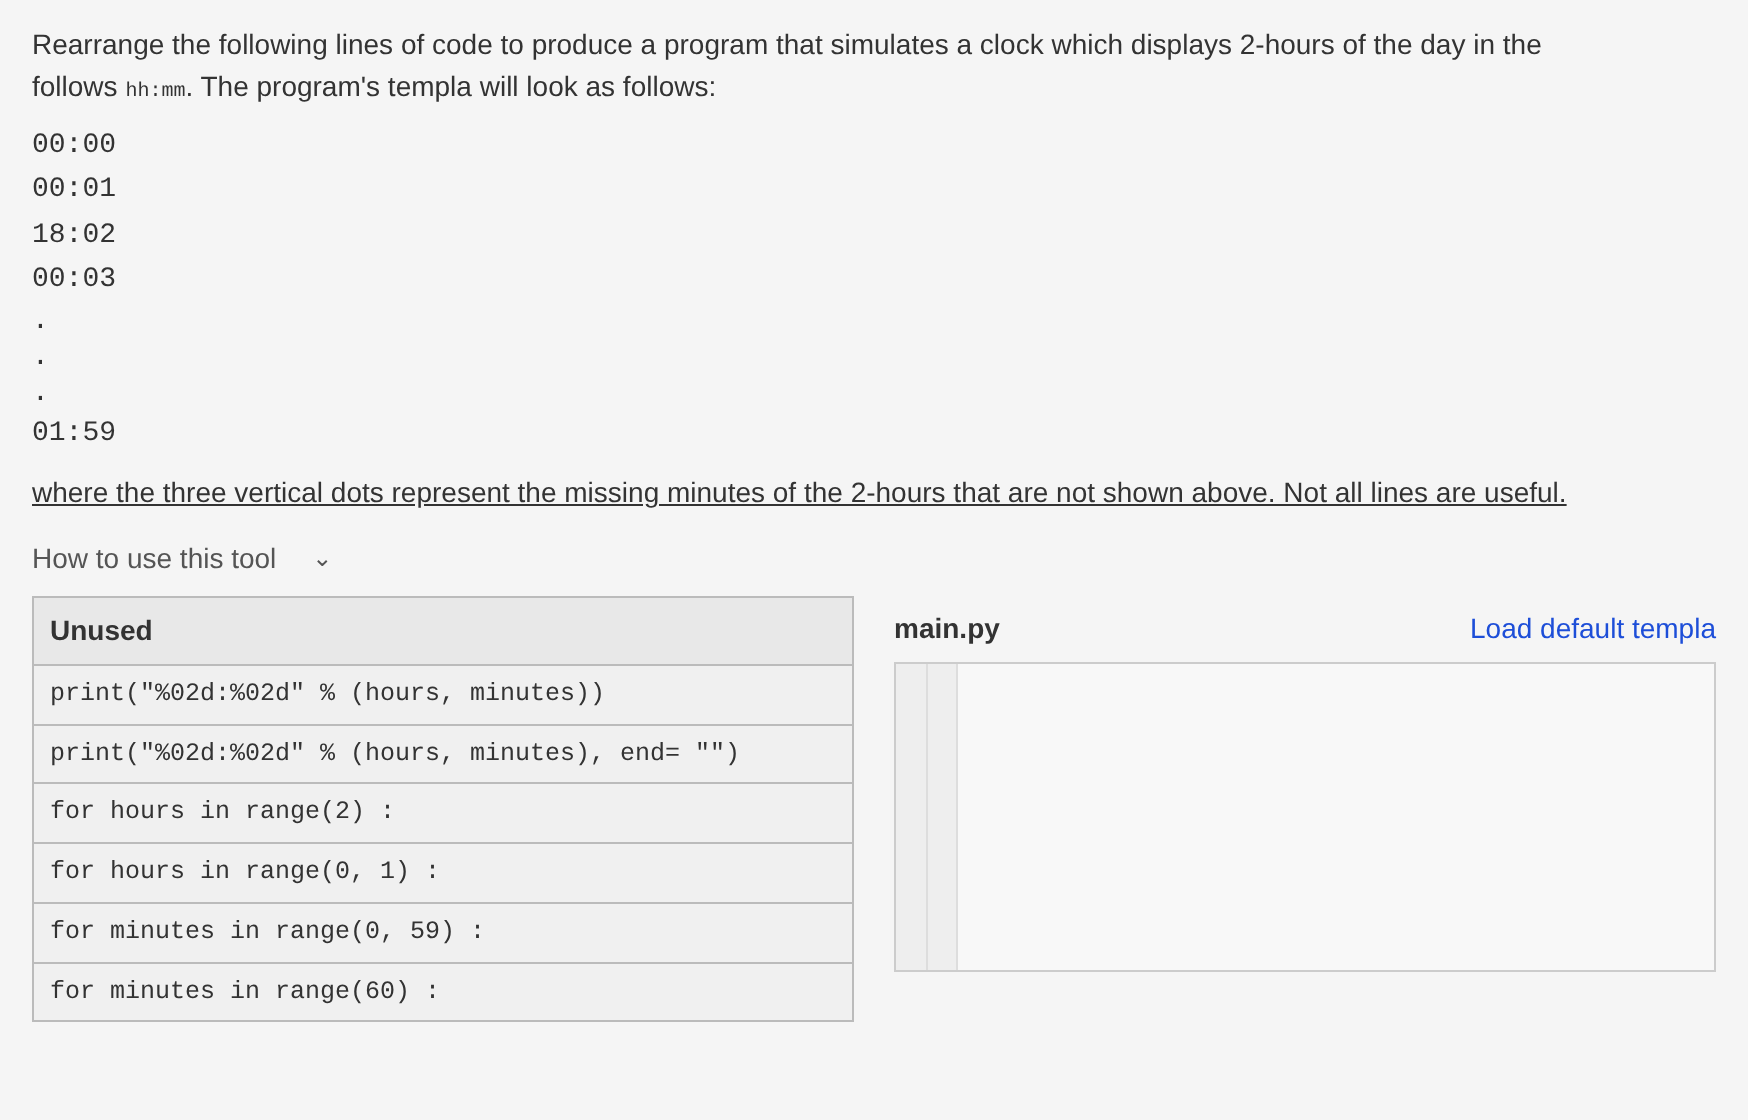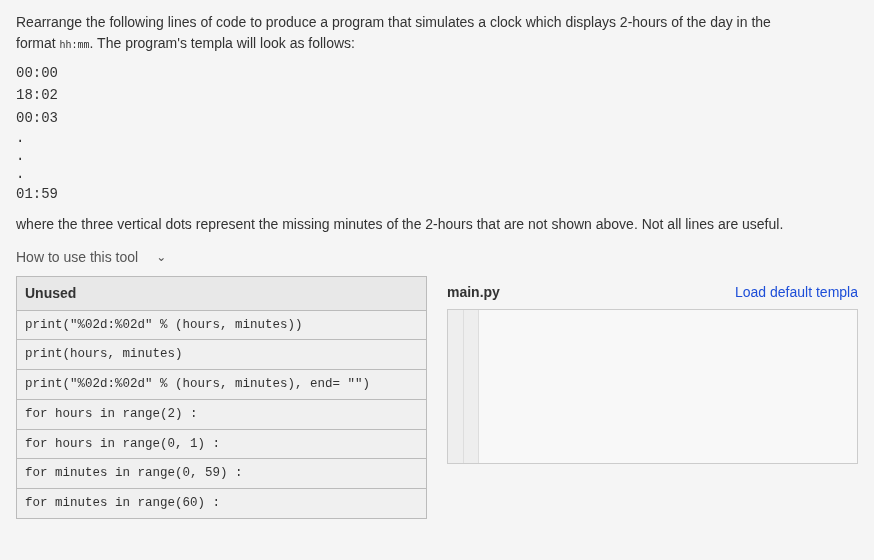--- a/index.html
+++ b/index.html
@@ -34,20 +34,21 @@
     .output-line {
       display: block;
     }
     .dot-line {
       display: block;
       height: 18px;
       line-height: 18px;
     }
     .note {
       margin: 8px 0;
+      text-decoration: underline;
     }
     .tool-toggle {
       display: flex;
       align-items: center;
       gap: 18px;
       margin: 12px 0 8px 0;
       color: #555;
       cursor: pointer;
     }
     .chevron {
@@ -121,25 +122,26 @@
     .gutter-line2 {
       left: 30px;
     }
   </style>
 </head>
 <body>
 
 <div class="instructions">
   <span>Rearrange the following lines of code to produce a program that simulates a clock which displays 2-hours of the day in the</span>
   <br>
-  <span>format </span><code>hh:mm</code><span>. The program's templa will look as follows:</span>
+  <span>follows </span><code>hh:mm</code><span>. The program's templa will look as follows:</span>
 </div>
 
 <div class="output-block">
   <span class="output-line">00:00</span>
+  <span class="output-line">00:01</span>
   <span class="output-line">18:02</span>
   <span class="output-line">00:03</span>
   <span class="dot-line">.</span>
   <span class="dot-line">.</span>
   <span class="dot-line">.</span>
   <span class="output-line">01:59</span>
 </div>
 
 <div class="note">where the three vertical dots represent the missing minutes of the 2-hours that are not shown above. Not all lines are useful.</div>
 
@@ -148,21 +150,20 @@
   <span class="chevron">⌄</span>
 </div>
 
 <div class="workspace">
   <div class="panel">
     <div class="panel-header">
       <span>Unused</span>
     </div>
     <div class="code-list">
       <div class="code-item">print("%02d:%02d" % (hours, minutes))</div>
-      <div class="code-item">print(hours, minutes)</div>
       <div class="code-item">print("%02d:%02d" % (hours, minutes), end= "")</div>
       <div class="code-item">for hours in range(2) :</div>
       <div class="code-item">for hours in range(0, 1) :</div>
       <div class="code-item">for minutes in range(0, 59) :</div>
       <div class="code-item">for minutes in range(60) :</div>
     </div>
   </div>
 
   <div class="panel main-panel">
     <div class="main-header-row">

